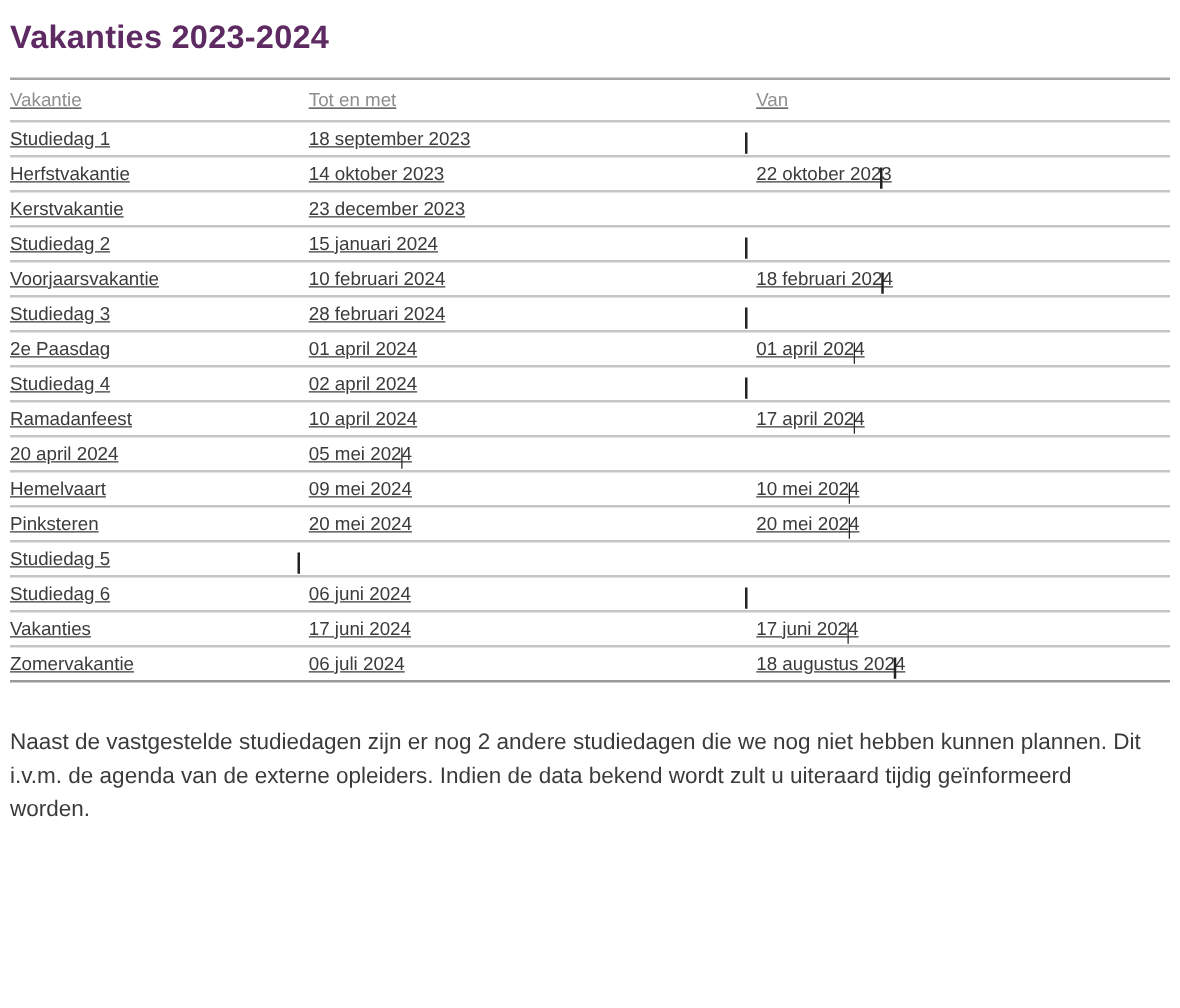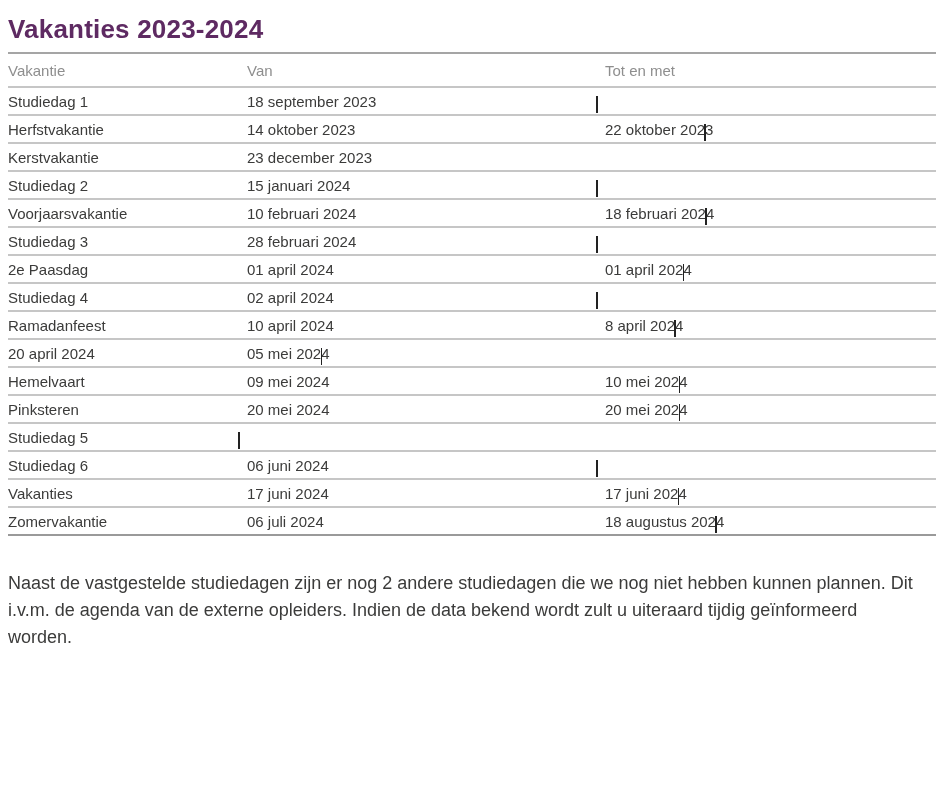--- a/index.html
+++ b/index.html
@@ -19,23 +19,24 @@
   }
   .page{padding:10px 8px 0 8px;width:936px;}
   .title{
     margin:4px 0 0 0;
     font-size:26px;
     font-weight:bold;
     letter-spacing:0.2px;
     color:var(--title-color);
   }
   .table{
-    margin-top:7px;
+    margin-top:17px;
     width:928px;
     border-top:2px solid var(--line-outer);
+    text-decoration:underline;
   }
   .tr{
     display:grid;
     grid-template-columns:239px 358px 1fr;
     align-items:center;
   }
   .thead{
     height:34px;
     border-bottom:2px solid var(--line-inner);
   }
@@ -73,22 +74,22 @@
 </style>
 </head>
 <body>
 
 <div class="page">
   <h1 class="title">Vakanties 2023-2024</h1>
 
   <div class="table">
     <div class="tr thead">
       <div class="th">Vakantie</div>
+      <div class="th">Tot en met</div>
       <div class="th">Van</div>
-      <div class="th">Tot en met</div>
     </div>
     <div id="rows">
   <div class="tr row">
     <div class="td"><span class="cell-text">Studiedag 1</span></div>
     <div class="td"><span class="cell-text">18 september 2023</span></div>
     <div class="td"><span class="cell-text"></span><span class="caret" hidden=""></span></div>
   </div>
 
   <div class="tr row">
     <div class="td"><span class="cell-text">Herfstvakantie</span></div>
@@ -127,21 +128,21 @@
 
   <div class="tr row">
     <div class="td"><span class="cell-text">Studiedag 4</span></div>
     <div class="td"><span class="cell-text">02 april 2024</span></div>
     <div class="td"><span class="cell-text"></span><span class="caret" hidden=""></span></div>
   </div>
 
   <div class="tr row">
     <div class="td"><span class="cell-text">Ramadanfeest</span></div>
     <div class="td"><span class="cell-text">10 april 2024</span></div>
-    <div class="td"><span class="cell-text">8 april 2024</span><span class="caret" hidden=""></span></div>
+    <div class="td"><span class="cell-text">17 april 2024</span><span class="caret" hidden=""></span></div>
   </div>
 
   <div class="tr row">
     <div class="td"><span class="cell-text">20 april 2024</span></div>
     <div class="td"><span class="cell-text">05 mei 2024</span><span class="caret" hidden=""></span></div>
   </div>
 
   <div class="tr row">
     <div class="td"><span class="cell-text">Hemelvaart</span></div>
     <div class="td"><span class="cell-text">09 mei 2024</span></div>

